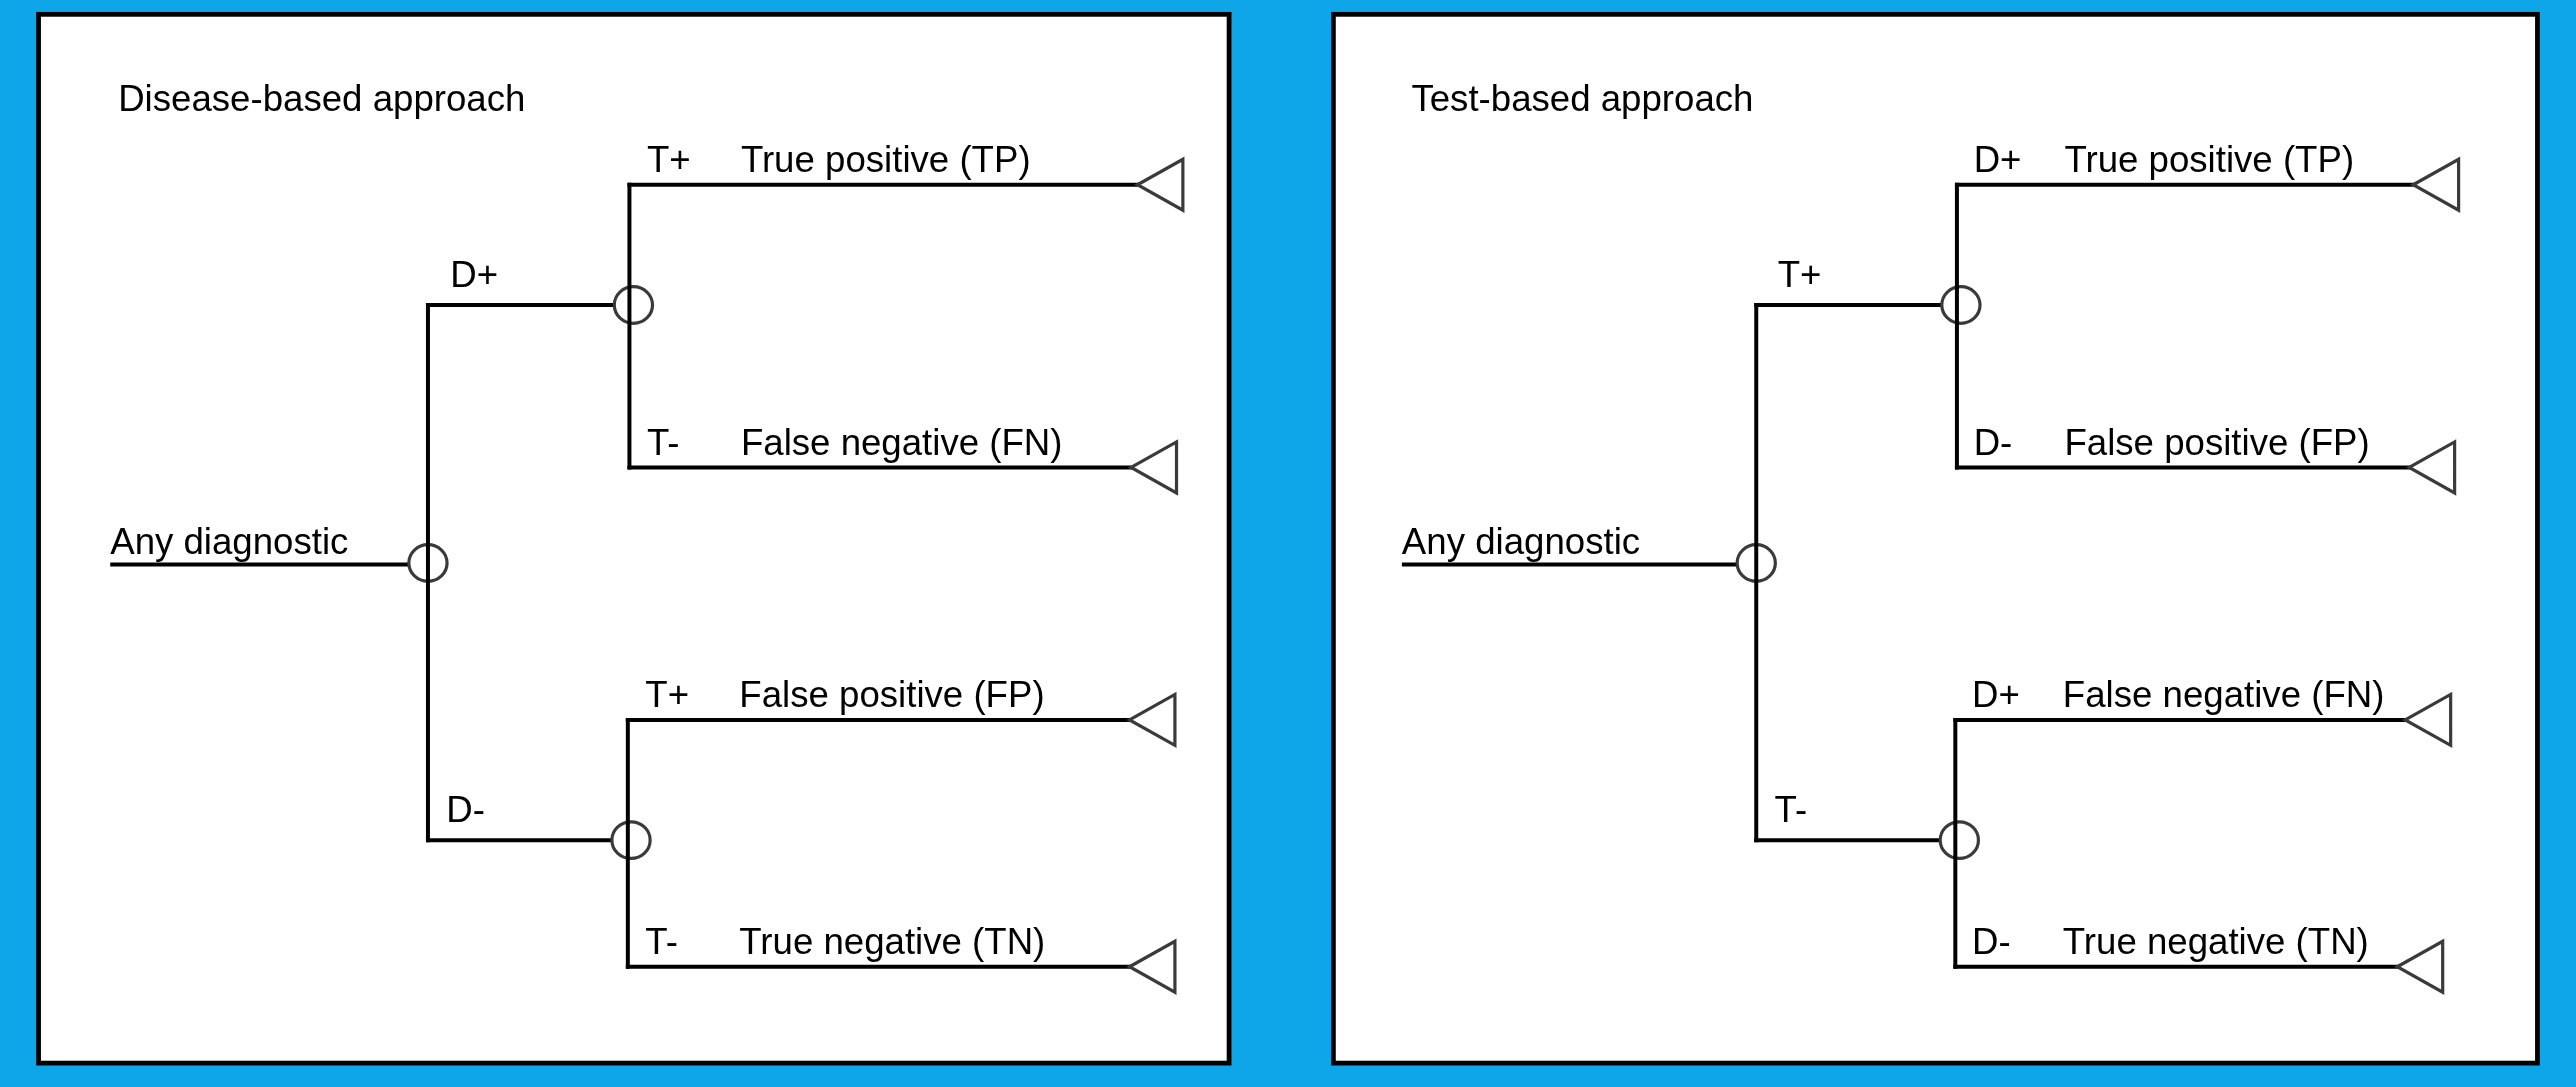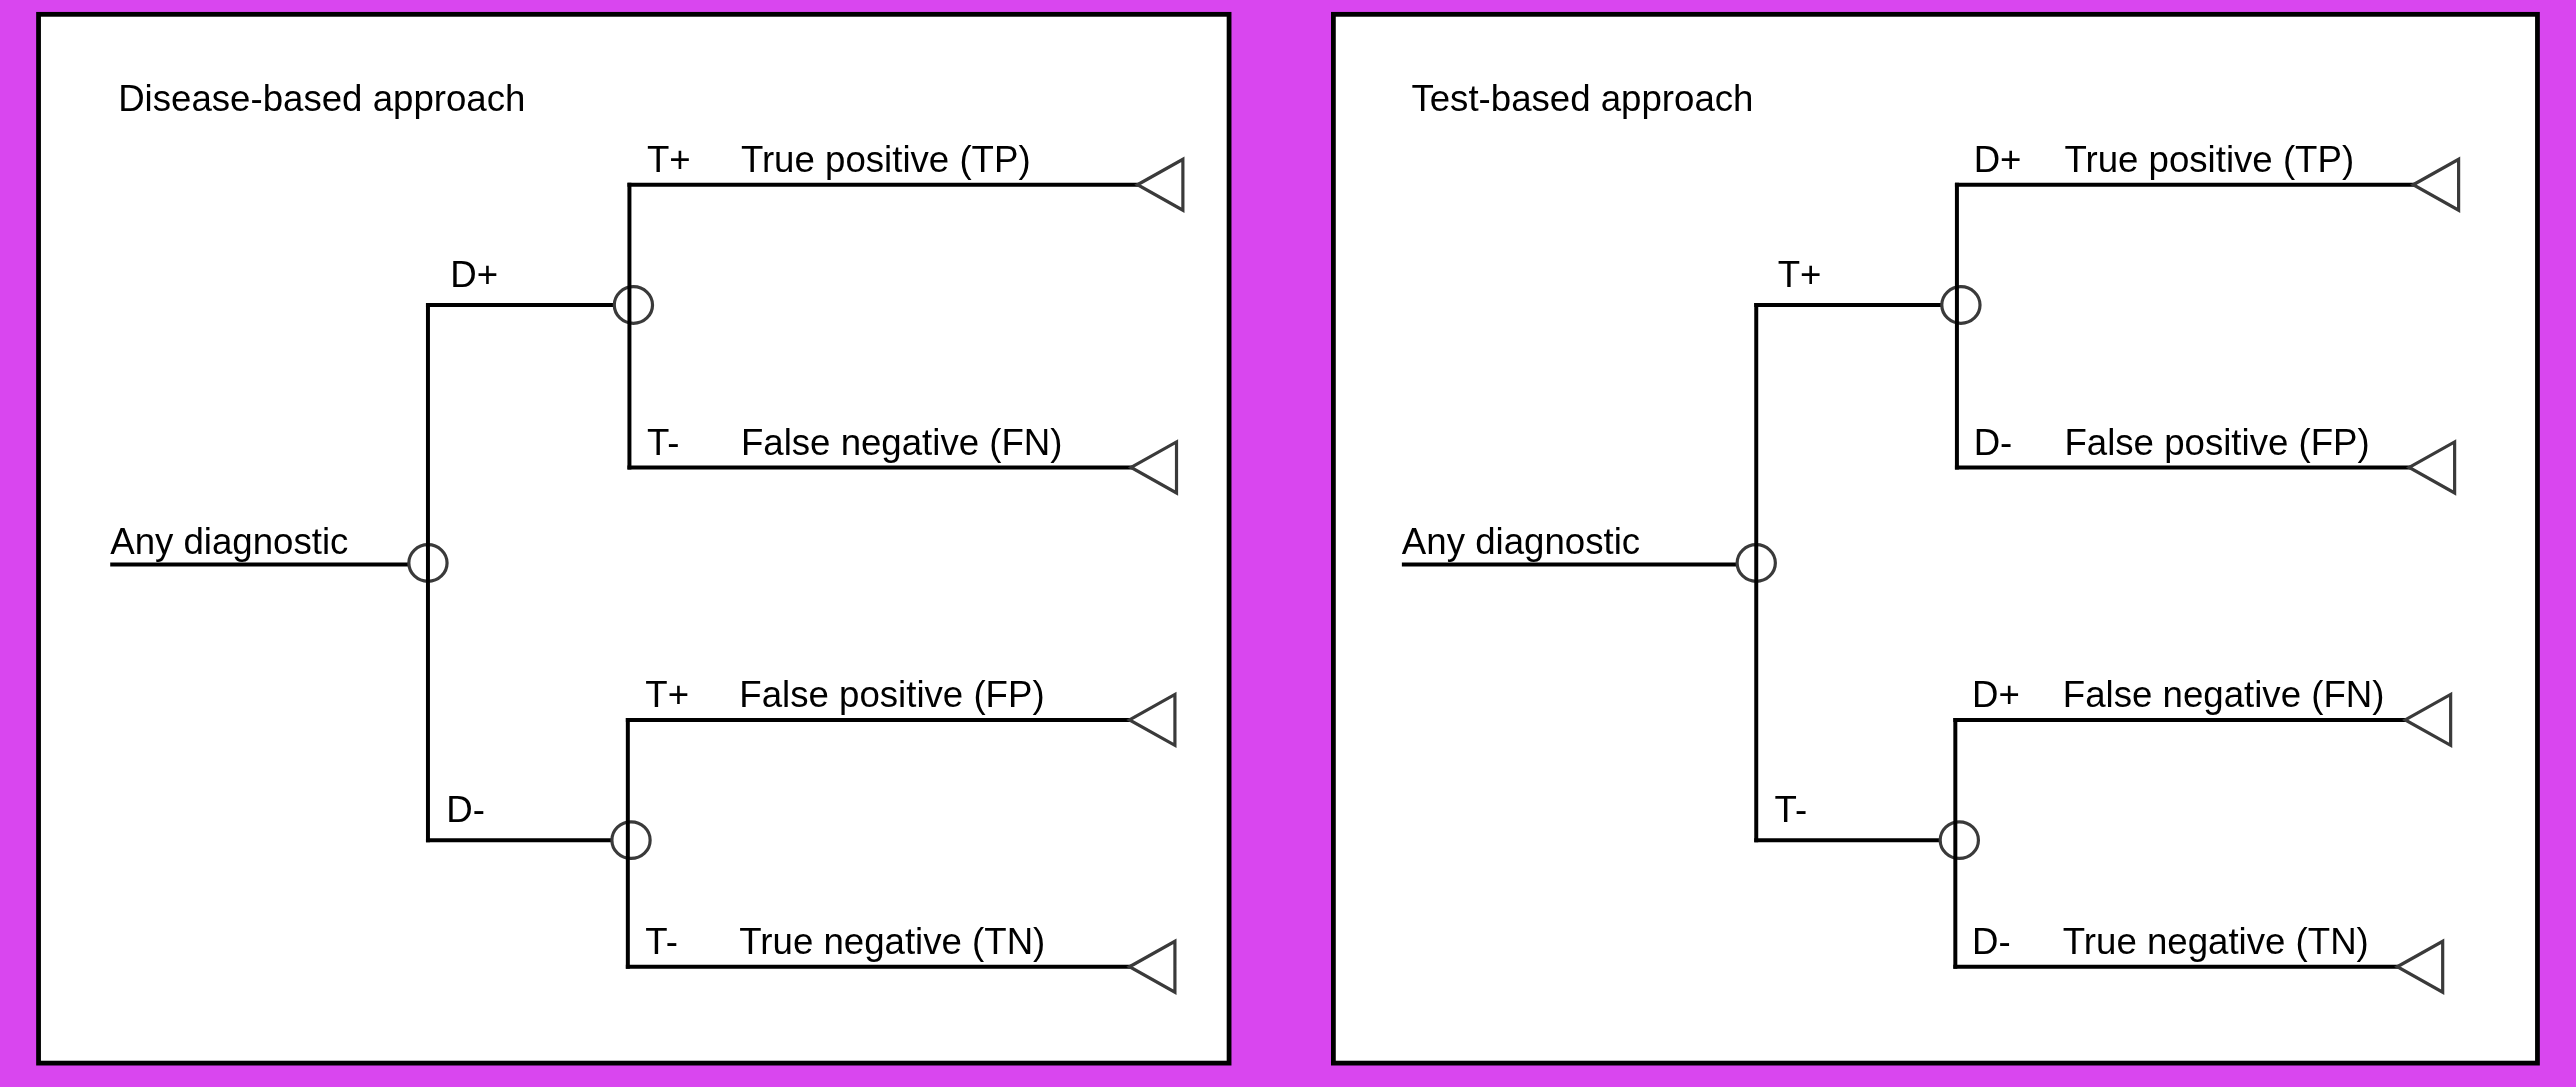--- a/index.html
+++ b/index.html
@@ -10,21 +10,21 @@
   body {
     width: 2576px;
     height: 1087px;
     font-family: "Liberation Sans", sans-serif;
     overflow: hidden;
   }
   #stage {
     position: relative;
     width: 2576px;
     height: 1087px;
-    background: #d946ef;
+    background: #0ea5e9;
   }
   .panel-svg {
     position: absolute;
     top: 0;
     left: 0;
   }
   .panel-border {
     fill: #ffffff;
     stroke: #000000;
     stroke-width: 6;

